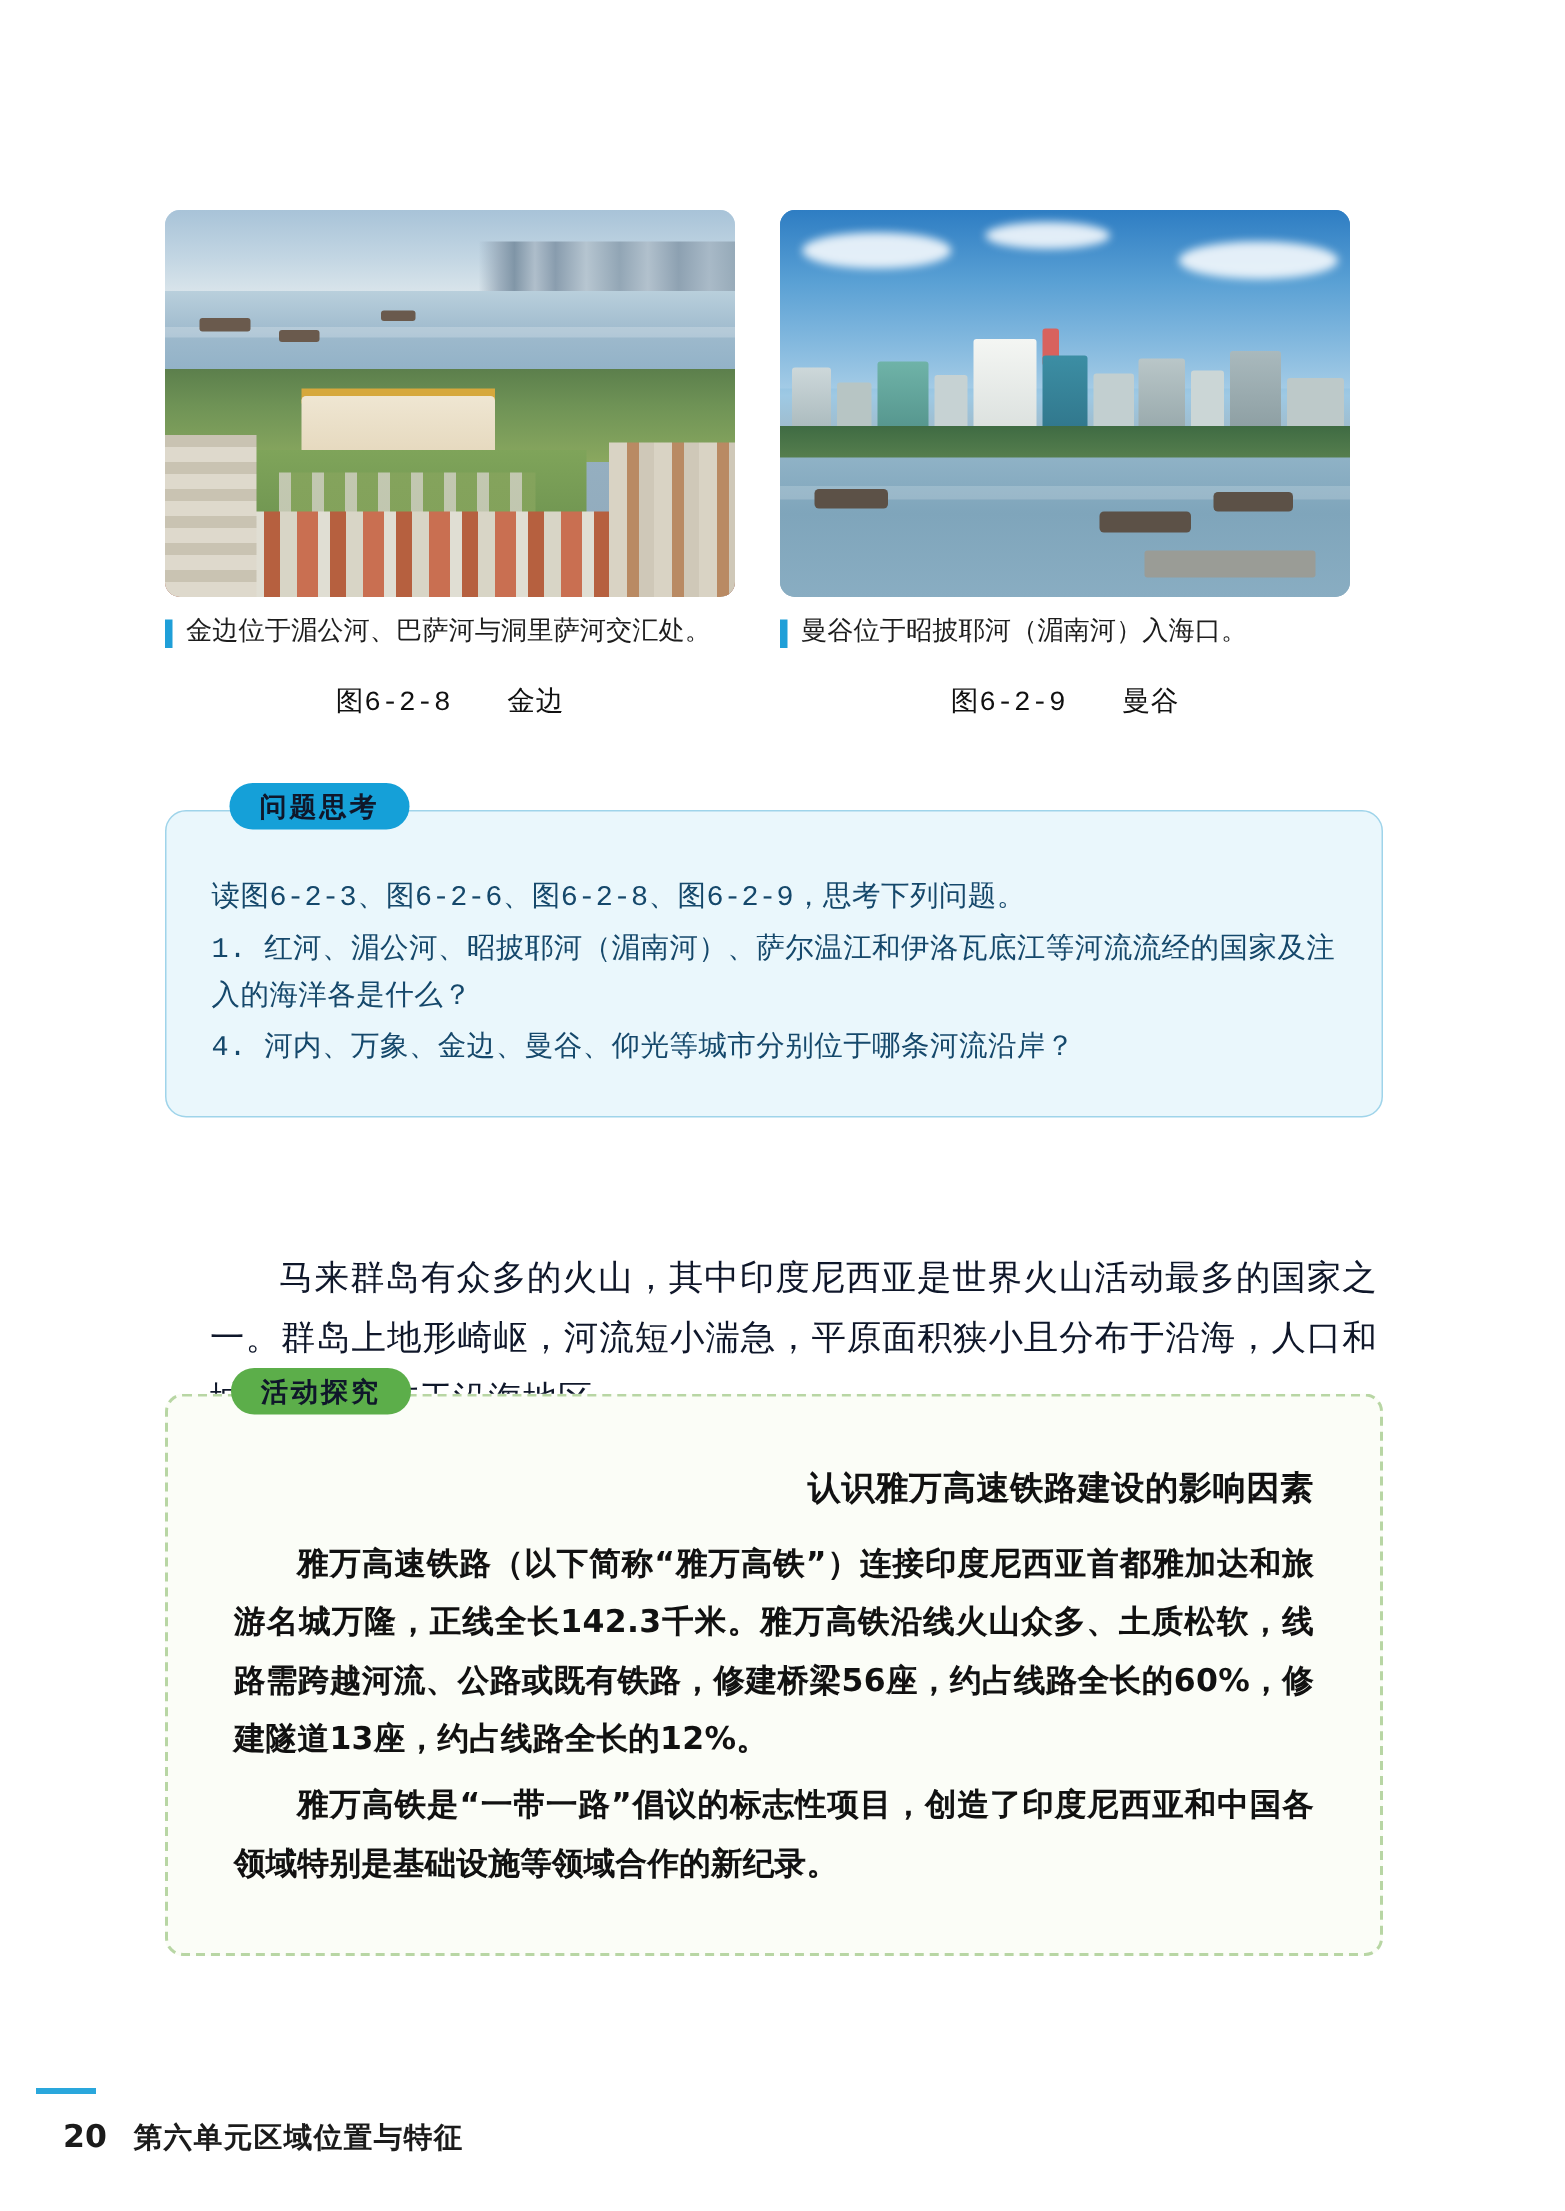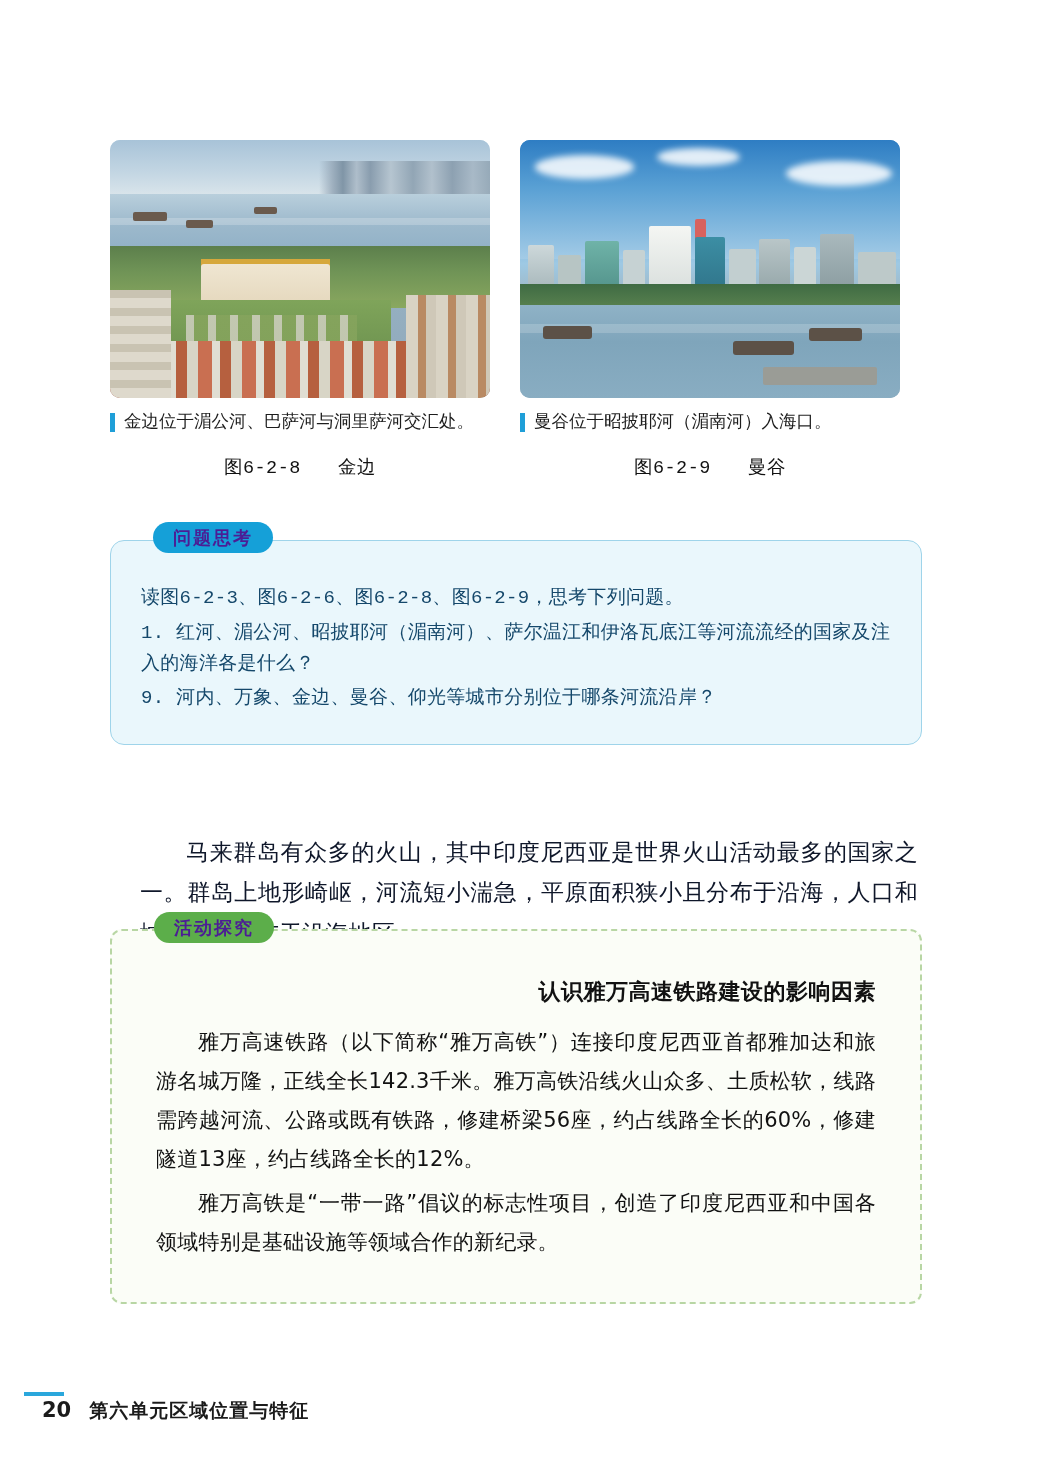--- a/index.html
+++ b/index.html
@@ -194,21 +194,21 @@
     background: #eaf7fc;
     padding: 42px 30px 26px 30px;
   }
   .tag {
     position: absolute;
     top: -19px;
     left: 42px;
     height: 31px;
     padding: 0 20px;
     border-radius: 16px;
-    color: #4c1d95;
+    color: #0f172a;
     font-family: "DejaVu Sans", "Liberation Sans", sans-serif;
     font-size: 18px;
     font-weight: bold;
     letter-spacing: 2px;
     display: flex;
     align-items: center;
     justify-content: center;
     white-space: nowrap;
   }
   .tag-blue { background: #15a0d8; }
@@ -264,20 +264,21 @@
   }
   .abox p {
     margin: 0 0 6px 0;
     font-family: "DejaVu Sans", "Liberation Sans", sans-serif;
     font-size: 21px;
     line-height: 1.85;
     color: #111;
     text-indent: 2em;
     text-align: justify;
     letter-spacing: .2px;
+    font-weight: bold;
   }
 
   
   .footer-rule {
     position: absolute;
     left: 24px;
     top: 1392px;
     width: 40px;
     height: 4px;
     background: #2aa7dc;
@@ -285,21 +286,21 @@
   .footer {
     position: absolute;
     left: 42px;
     top: 1398px;
     display: flex;
     align-items: baseline;
     font-family: "DejaVu Sans", "Liberation Sans", sans-serif;
     font-weight: bold;
     color: #1b1b1b;
   }
-  .footer .pnum { font-size: 21px; margin-right: 18px; }
+  .footer .pnum { font-size: 21px; margin-right: 18px; margin-top: 14px; }
   .footer .unit { font-size: 19px; letter-spacing: 1px; }
 </style>
 </head>
 <body>
 
 <div class="page">
 
   <div class="figures">
 
     <div class="figure">
@@ -367,21 +368,21 @@
         <span>曼谷</span>
       </div>
     </div>
 
   </div>
 
   <div class="qbox">
     <div class="tag tag-blue">问题思考</div>
     <p>读图6-2-3、图6-2-6、图6-2-8、图6-2-9，思考下列问题。</p>
     <p class="indent-hang">1. 红河、湄公河、昭披耶河（湄南河）、萨尔温江和伊洛瓦底江等河流流经的国家及注入的海洋各是什么？</p>
-    <p class="indent-hang">9. 河内、万象、金边、曼谷、仰光等城市分别位于哪条河流沿岸？</p>
+    <p class="indent-hang">4. 河内、万象、金边、曼谷、仰光等城市分别位于哪条河流沿岸？</p>
   </div>
 
   <div class="body-para">马来群岛有众多的火山，其中印度尼西亚是世界火山活动最多的国家之一。群岛上地形崎岖，河流短小湍急，平原面积狭小且分布于沿海，人口和城市集中分布于沿海地区。</div>
 
   <div class="abox">
     <div class="tag tag-green">活动探究</div>
     <div class="abox-title">认识雅万高速铁路建设的影响因素</div>
     <p>雅万高速铁路（以下简称“雅万高铁”）连接印度尼西亚首都雅加达和旅游名城万隆，正线全长142.3千米。雅万高铁沿线火山众多、土质松软，线路需跨越河流、公路或既有铁路，修建桥梁56座，约占线路全长的60%，修建隧道13座，约占线路全长的12%。</p>
     <p>雅万高铁是“一带一路”倡议的标志性项目，创造了印度尼西亚和中国各领域特别是基础设施等领域合作的新纪录。</p>
   </div>

